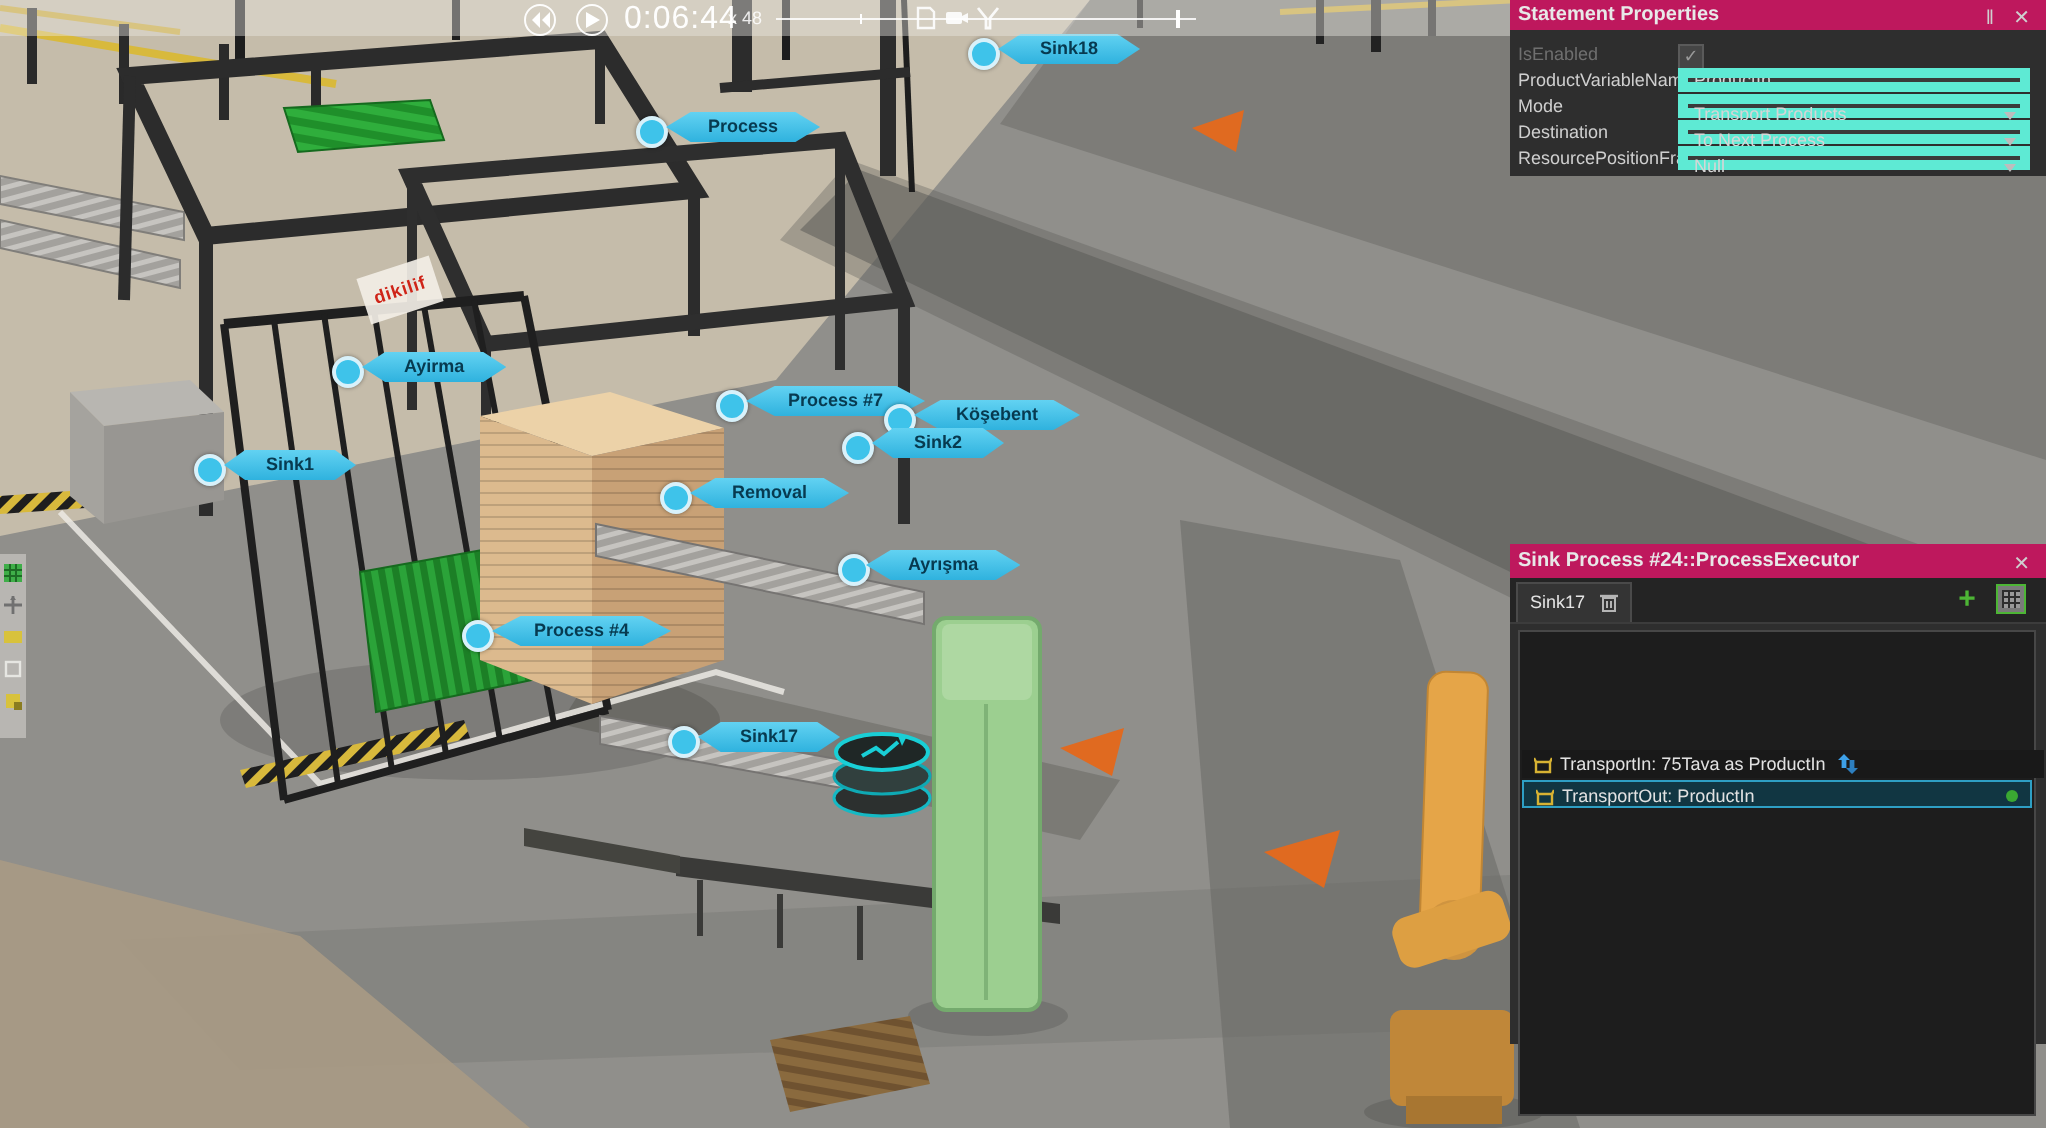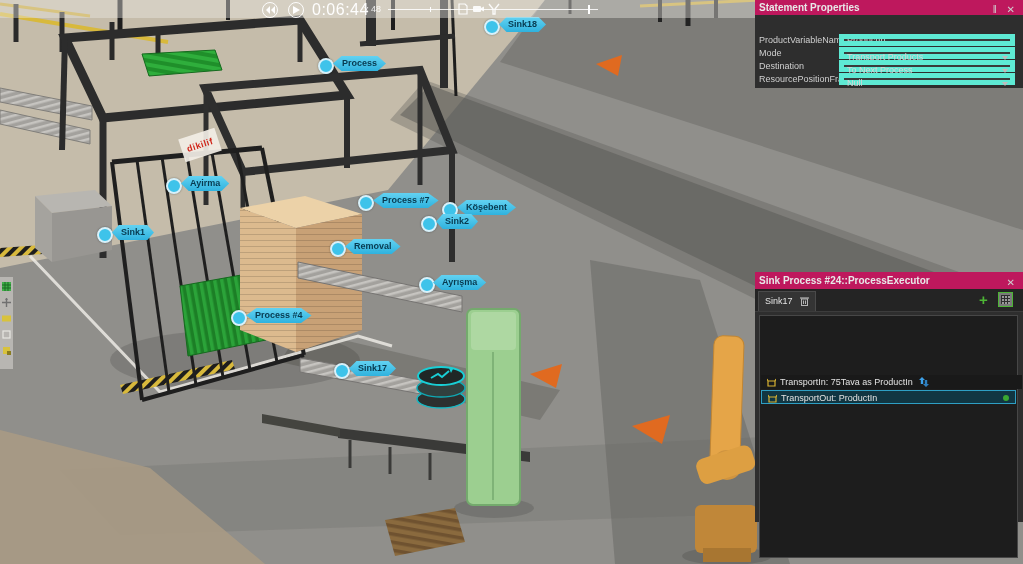--- a/index.html
+++ b/index.html
@@ -5,21 +5,21 @@
   html,body{margin:0;padding:0;background:#555;}
   #app{position:relative;width:1023px;height:564px;overflow:hidden;
        font-family:"Liberation Sans",sans-serif;background:#908f8b;}
   #viewport{position:absolute;inset:0;}
   #scene-svg{position:absolute;left:0;top:0;}
 
   
   .tagdot{position:absolute;width:12px;height:12px;border-radius:50%;
     background:#3ec3ea;border:2px solid #d8f1fa;box-sizing:content-box;
     box-shadow:0 0 2px rgba(0,0,0,.4);z-index:30;}
-  .tag{position:absolute;height:15px;line-height:15px;padding:0 9px;
+  .tag{position:absolute;height:15px;line-height:15px;padding:0 21px;
     background:linear-gradient(#62d2f2,#2fb2de);color:#073a50;font-size:9px;
     font-weight:bold;z-index:30;white-space:nowrap;
     clip-path:polygon(0 50%,16% 0,84% 0,100% 50%,84% 100%,16% 100%);}
 
   
   #topbar{position:absolute;left:0;top:0;width:755px;height:18px;
     background:rgba(235,234,228,.42);z-index:40;}
   .tbtn{position:absolute;top:2px;width:14px;height:14px;border:1.5px solid rgba(255,255,255,.95);
     border-radius:50%;color:#fff;font-size:6px;text-align:center;line-height:14px;}
   #sim-time{position:absolute;left:312px;top:1px;color:rgba(255,255,255,.97);
@@ -307,20 +307,24 @@
       </svg>
     </div>
   </div>
 
   <div id="panel-statement" class="panel">
     <div class="ptitle">
       <span>Statement Properties</span>
       <span class="ticon" style="right:26px">ǁ</span>
       <span class="ticon x-icon" style="right:8px">✕</span>
     </div>
+    <div class="prow" style="top:21px">
+      <span class="plabel dis">IsEnabled</span>
+      <span class="pcheck">✓</span>
+    </div>
     <div class="prow" style="top:34px">
       <span class="plabel">ProductVariableName</span>
       <input class="pctrl" value="ProductIn" style="">
     </div>
     <div class="prow" style="top:47px">
       <span class="plabel">Mode</span>
       <span class="pctrl pselect">
         <span>Transport Products</span>
         <span class="dd-arrow"></span>
       </span>

